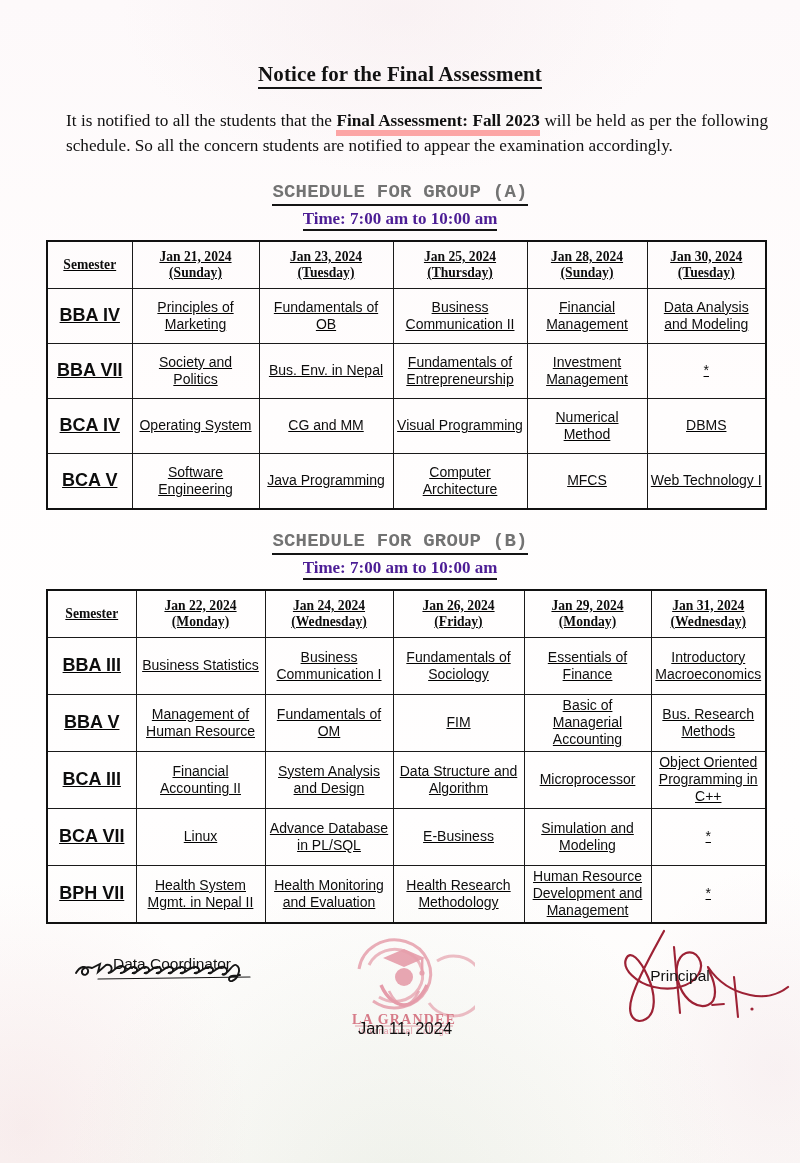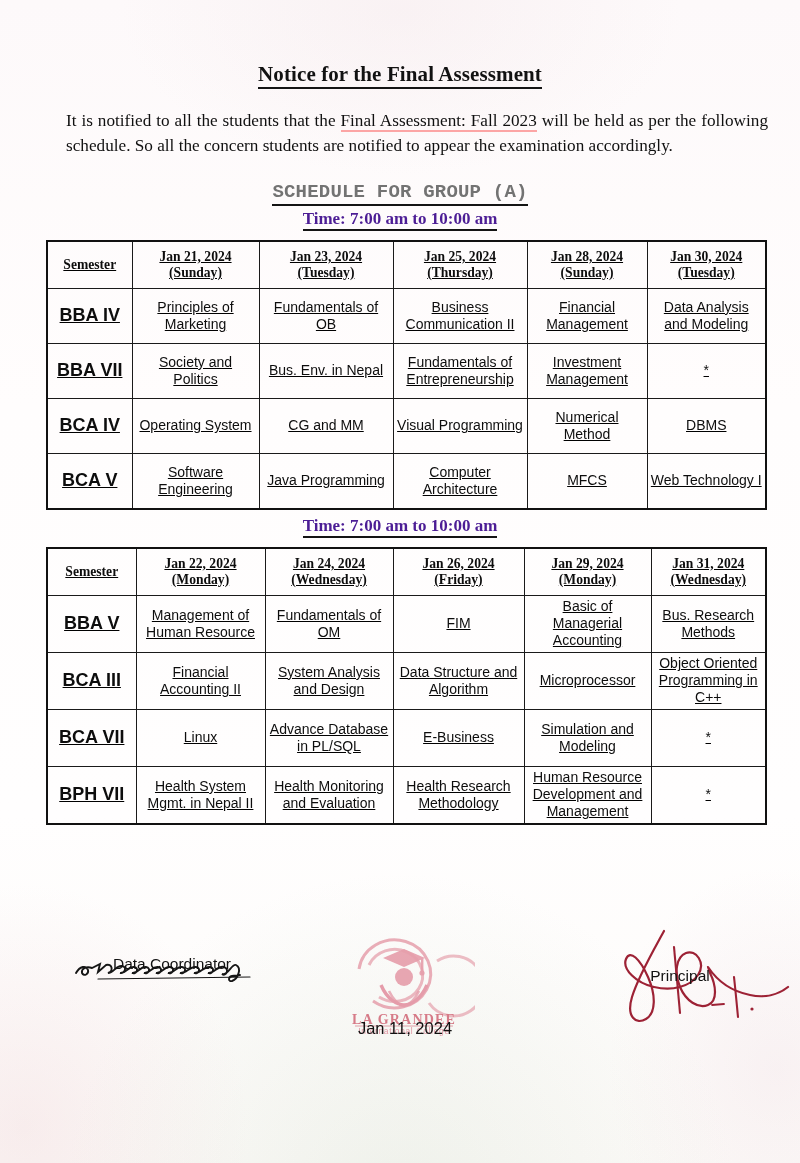--- a/index.html
+++ b/index.html
@@ -47,22 +47,22 @@
 
   .intro {
     font-family: "Liberation Serif", serif;
     font-size: 17.2px;
     color: #101010;
     line-height: 1.45;
     margin: 22px 32px 0 66px;
     text-align: justify;
   }
   .intro b {
-    font-weight: normal;
-    border-bottom: 2px solid #fca5a5;
+    font-weight: bold;
+    border-bottom: 6px solid #fca5a5;
   }
 
   .group-heading {
     text-align: center;
     font-family: Liberation Mono, monospace;
     font-weight: bold;
     font-size: 19px;
     color: #737373;
     letter-spacing: 0.2px;
   }
@@ -242,20 +242,23 @@
         <td class="sem">BCA V</td>
         <td>Software Engineering</td>
         <td>Java Programming</td>
         <td>Computer Architecture</td>
         <td class="top">MFCS</td>
         <td class="top">Web Technology I</td>
       </tr>
     </tbody>
   </table>
 
+  <div class="group-heading" style="margin-top:20px;">
+    <span>SCHEDULE FOR GROUP (B)</span>
+  </div>
   <div class="time-heading">
     <span>Time:  7:00 am to 10:00 am</span>
   </div>
 
   <table class="sched" id="tableB">
     <colgroup>
       <col style="width:89px">
       <col style="width:129px">
         <col style="width:128px">
         <col style="width:131px">
@@ -283,20 +286,28 @@
           <span>Jan 29, 2024</span><br>
           <span>(Monday)</span>
         </th>
         <th>
           <span>Jan 31, 2024</span><br>
           <span>(Wednesday)</span>
         </th>
       </tr>
     </thead>
     <tbody>
+      <tr>
+        <td class="sem">BBA III</td>
+        <td class="top">Business Statistics</td>
+        <td class="top">Business Communication I</td>
+        <td class="top">Fundamentals of Sociology</td>
+        <td class="top">Essentials of Finance</td>
+        <td class="top">Introductory Macroeconomics</td>
+      </tr>
       <tr>
         <td class="sem">BBA V</td>
         <td>Management of Human Resource</td>
         <td class="top">Fundamentals of OM</td>
         <td>FIM</td>
         <td>Basic of Managerial Accounting</td>
         <td class="top">Bus. Research Methods</td>
       </tr>
       <tr>
         <td class="sem">BCA III</td>

